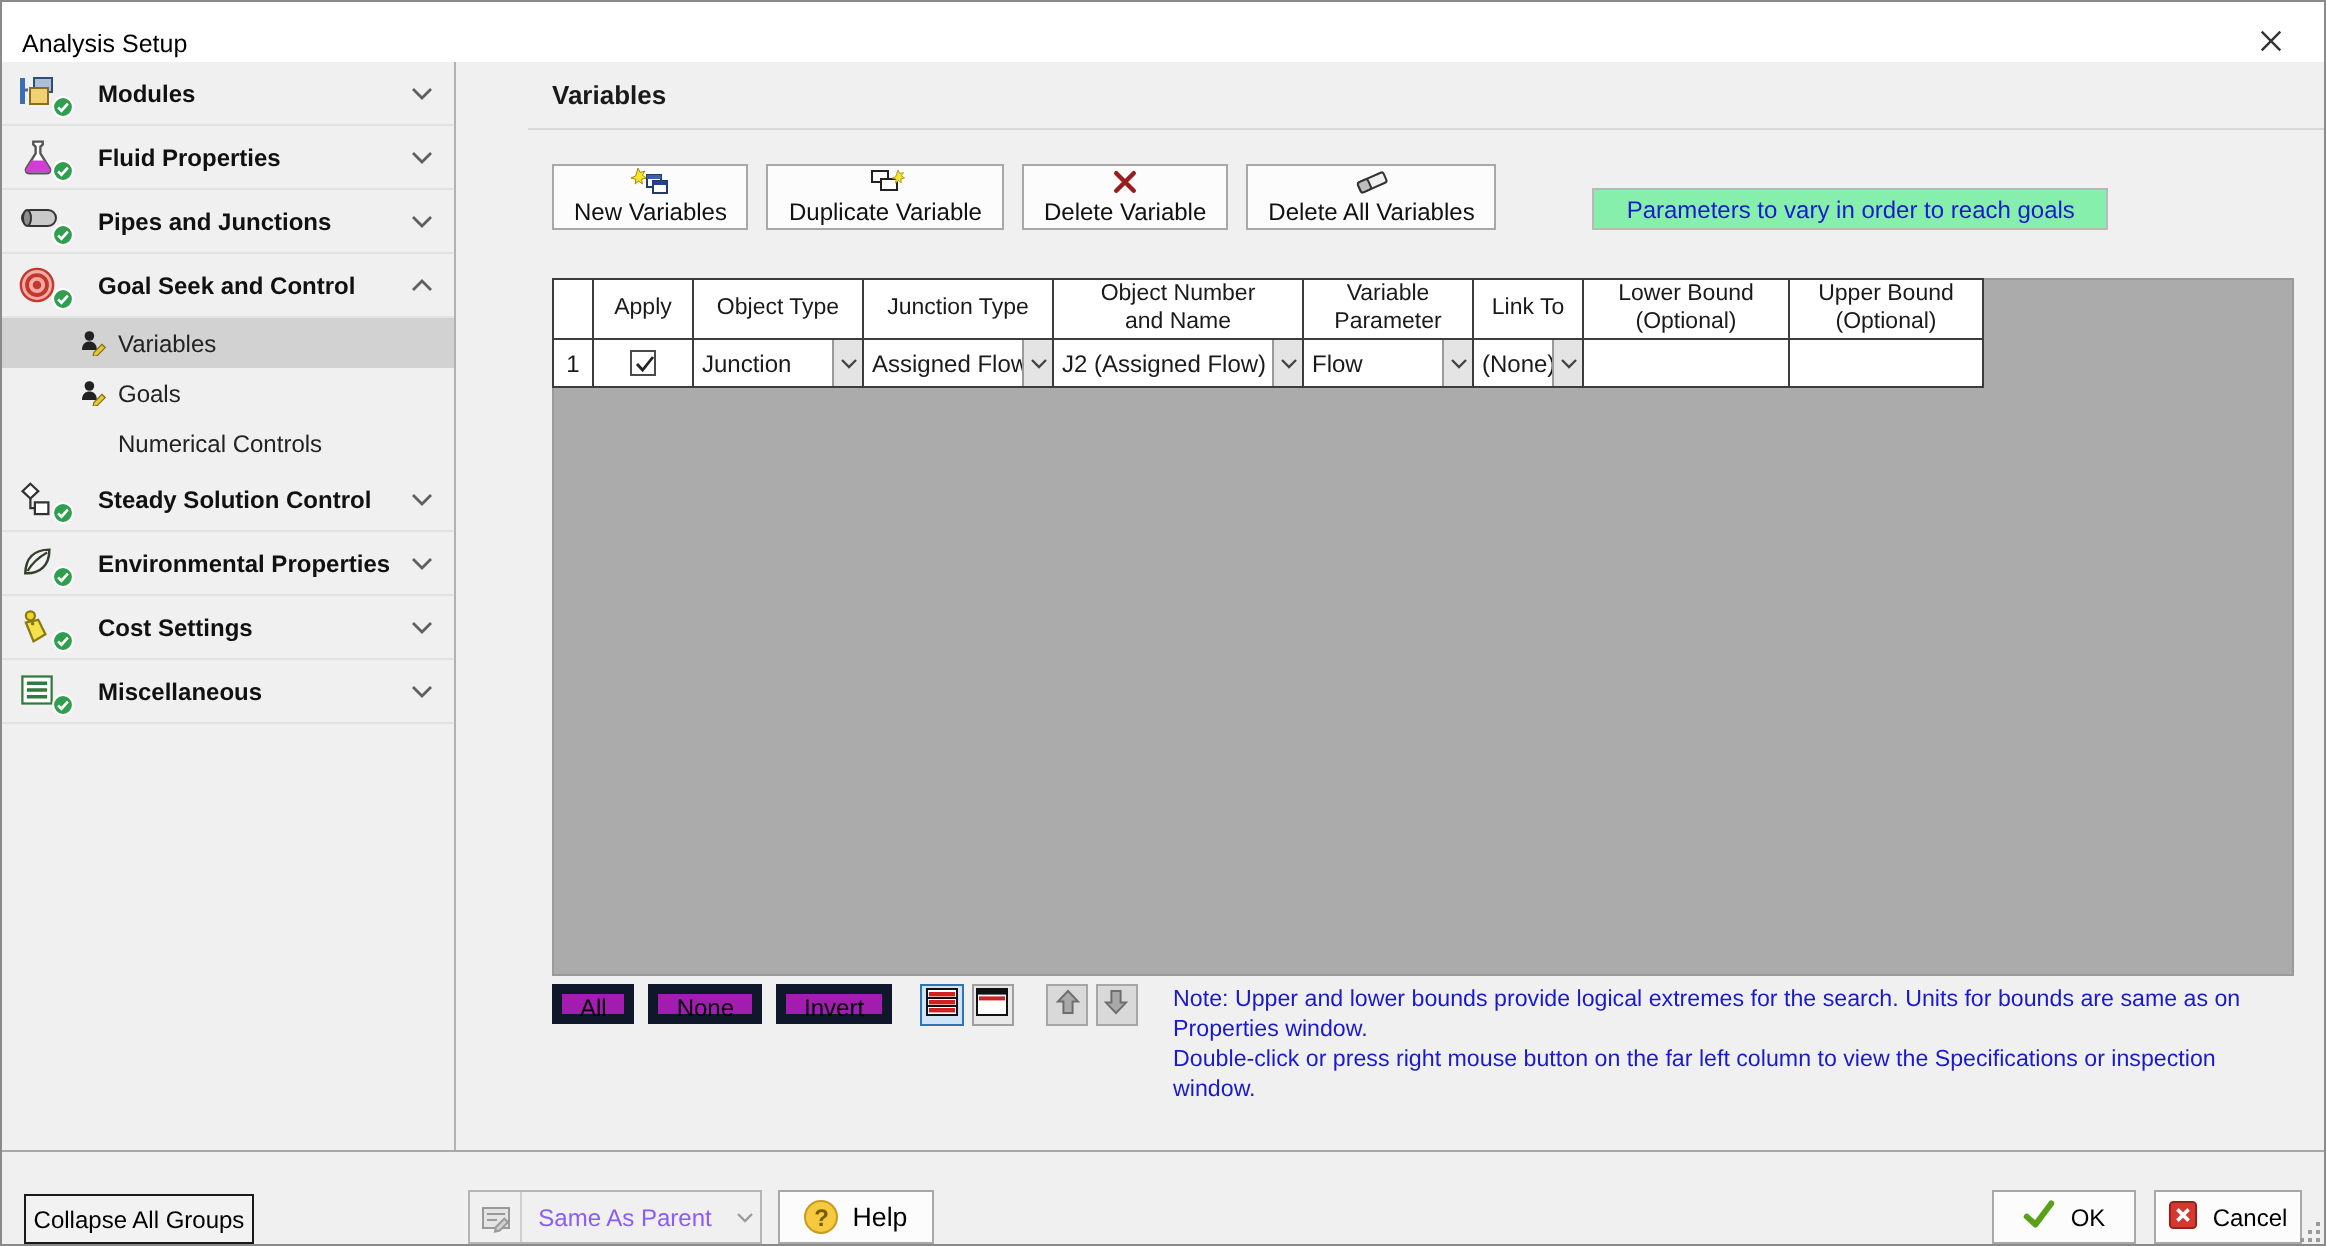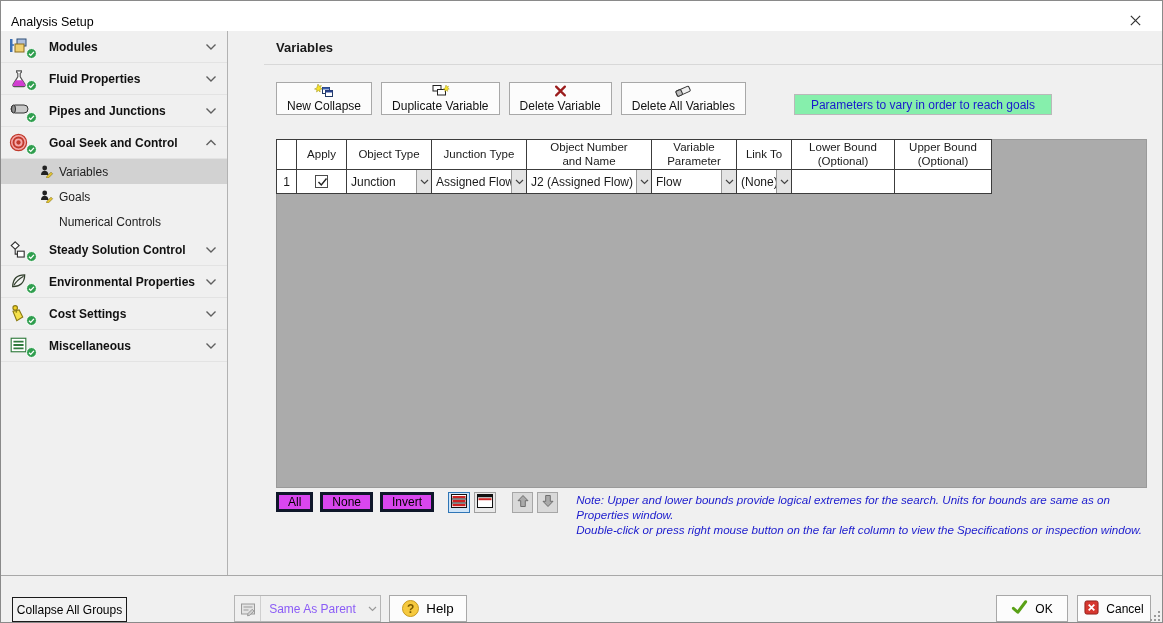--- a/index.html
+++ b/index.html
@@ -55,28 +55,28 @@
   .dc { border-right:1px solid #3c3c3c; border-bottom:1px solid #3c3c3c; height:24px;
         display:flex; align-items:center; background:#fff; font-size:12px; }
   .dc.center { justify-content:center; }
   .dc .cell-text { flex:1; padding-left:4px; white-space:nowrap; overflow:hidden; }
   .dd-arrow { width:15px; height:100%; flex:none; background:#e4e4e4; border-left:1px solid #9a9a9a;
               display:flex; align-items:center; justify-content:center; cursor:pointer; }
   .checkbox { width:13px; height:13px; border:1px solid #4a4a4a; background:#fff; position:relative; }
   .checkbox svg { position:absolute; left:1px; top:1px; }
 
   .controls-row { margin-top:4px; display:flex; align-items:flex-start; }
-  .small-btn { height:20px; background:#d946ef; border:3px solid #0f172a; margin-right:7px;
+  .small-btn { height:20px; background:#a21caf; border:5px solid #0f172a; margin-right:7px;
                font-size:12px; padding:0 9px; cursor:pointer; display:flex; align-items:flex-start; }
   .toggle-btn { width:24px; height:21px; border:1px solid #9f9f9f; background:#e9e9e9;
                 display:flex; align-items:center; justify-content:center; margin-right:4px; cursor:pointer; }
   .toggle-btn.on { border-color:#2e75b6; background:#cfe4f7; }
   .arrow-btn { width:23px; height:21px; border:1px solid #a6a6a6; background:#d9d9d9;
                display:flex; align-items:center; justify-content:center; margin-right:4px; cursor:pointer; }
-  .note { margin-left:14px; color:#1a1acd; font-size:11.6px; line-height:1.3;font-style:italic; }
+  .note { margin-left:14px; color:#1a1acd; font-size:11.6px; line-height:1.3; }
 
   
   .footer { height:47px; flex:none; border-top:1px solid #a8a8a8; display:flex; align-items:flex-end;
             padding:0 11px; position:relative; background:#f0f0f0; }
   .collapse-btn { width:115px; height:25px; background:#f2f2f2; border:1px solid #1a1a1a;
                   font-size:12px; display:flex; align-items:center; justify-content:center; cursor:pointer; }
   .sameparent { margin-left:107px; width:147px; height:27px; border:1px solid #b5b5b5;
                 display:flex; align-items:center; background:#f0f0f0; color:#8b5cf6; }
   .sameparent .sp-icon { width:26px; height:100%; border-right:1px solid #cfcfcf;
                          display:flex; align-items:center; justify-content:center; }
@@ -290,21 +290,21 @@
           <button class="tbtn">
             <span class="ticon">
               <svg width="20" height="14" viewBox="0 0 20 14">
                   <path d="M4 0l1 2.2 2.4-.6-1.2 2 2 1.4-2.4.6.4 2.4-1.9-1.5L2.6 8l.3-2.4L.5 5l2.3-1z" fill="#f7e32a" stroke="#9a8a10" stroke-width="0.5"></path>
                   <rect x="8.5" y="3.5" width="7" height="6" fill="#fff" stroke="#223a66"></rect>
                   <rect x="8.5" y="3.5" width="7" height="2" fill="#3b5fb0"></rect>
                   <rect x="11.5" y="6.5" width="7" height="6" fill="#fff" stroke="#223a66"></rect>
                   <rect x="11.5" y="6.5" width="7" height="2" fill="#27408f"></rect>
                 </svg>
             </span>
-            <span>New Collapse</span>
+            <span>New Variables</span>
           </button>
           <button class="tbtn">
             <span class="ticon">
               <svg width="20" height="14" viewBox="0 0 20 14">
                   <rect x="3" y="1.5" width="8" height="5.5" fill="#fff" stroke="#222"></rect>
                   <rect x="7.5" y="5.5" width="8" height="5.5" fill="#fff" stroke="#222"></rect>
                   <path d="M16 1l.8 1.7 1.9-.4-1 1.6 1.6 1.1-1.9.5.3 1.9-1.5-1.2-1.4 1.4.2-2-1.9-.5 1.8-.8z" fill="#f7e32a" stroke="#9a8a10" stroke-width="0.4"></path>
                 </svg>
             </span>
             <span>Duplicate Variable</span>

